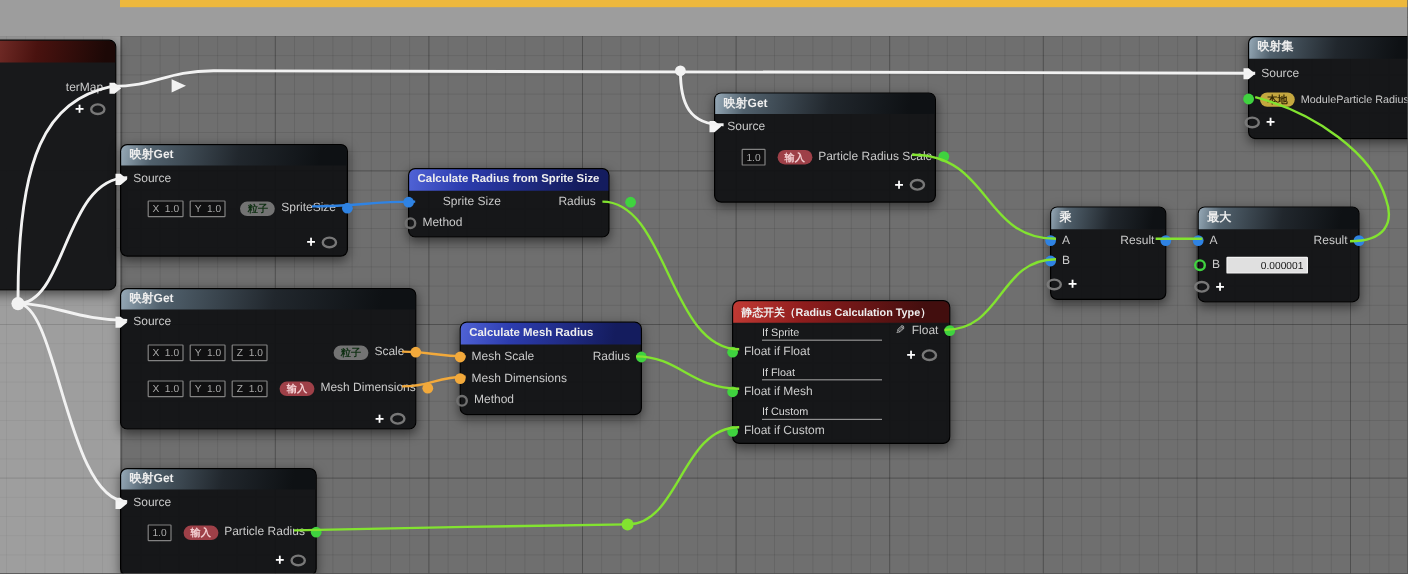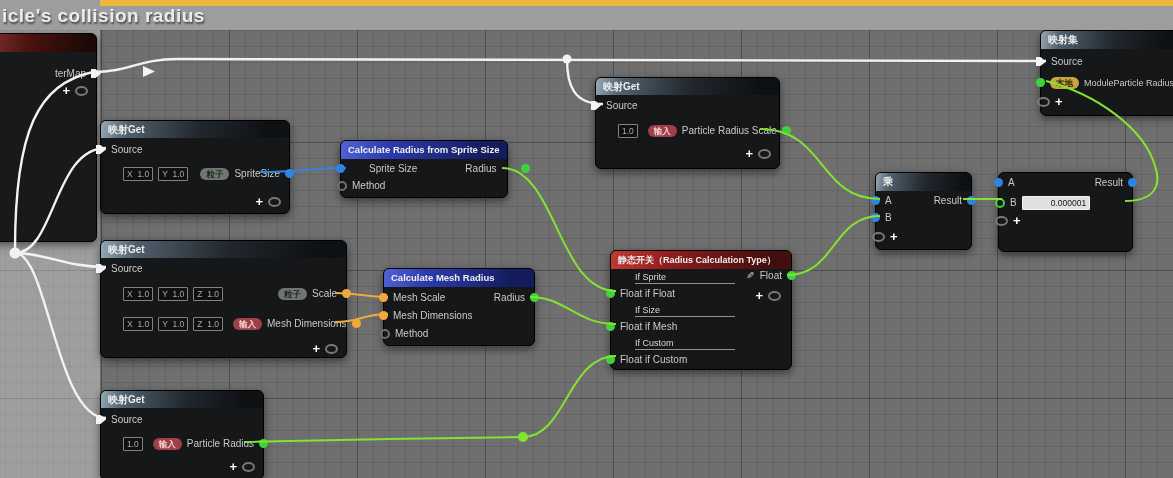--- a/index.html
+++ b/index.html
@@ -60,21 +60,20 @@
   .lbl{white-space:nowrap;}
 </style>
 </head>
 <body>
 
 <div id="canvas">
 
   <div class="comment-body"></div>
   <div class="comment-titlebar"></div>
   <div class="comment-border-top" style="background:#edb83d;"></div>
-  <div class="comment-title">icle's collision radius</div>
 
   <svg id="wires" width="1173" height="478">
     <g stroke="#f2f2f2" stroke-width="2.4" fill="none">
       <path d="M93 72 C130 72 138 59 178 59 L1046 61"></path>
       <path d="M567 59 C567 86 574 104 603 104"></path>
       <path d="M93 72 C38 84 15 130 15 250"></path>
       <path d="M15 253 C55 253 54 148 106 148"></path>
       <path d="M15 253 C45 253 65 267 106 267"></path>
       <path d="M15 253 C48 253 56 418 106 418"></path>
     </g>
@@ -233,21 +232,21 @@
     </div>
   </div>
 
   <div class="node" style="left:610px;top:250px;width:180px;height:118px;">
     <div class="hdr red" style="font-size:9px;">静态开关（Radius Calculation Type）</div>
     <div class="sec">If Sprite</div>
     <div class="row">
       <span class="pin green in"></span>
       <span class="lbl">Float if Float</span>
     </div>
-    <div class="sec">If Size</div>
+    <div class="sec">If Float</div>
     <div class="row">
       <span class="pin green in"></span>
       <span class="lbl">Float if Mesh</span>
     </div>
     <div class="sec">If Custom</div>
     <div class="row">
       <span class="pin green in"></span>
       <span class="lbl">Float if Custom</span>
     </div>
     <div class="row" style="position:absolute;top:16px;right:0;padding:0 8px;">
@@ -274,20 +273,21 @@
       <span class="pin blue in"></span>
       <span class="lbl">B</span>
     </div>
     <div class="row" style="margin-top:2px;">
       <span class="oval" style="margin-left:-12px;"></span>
       <span class="plus">+</span>
     </div>
   </div>
 
   <div class="node" style="left:998px;top:172px;width:133px;height:78px;">
+    <div class="hdr steel">最大</div>
     <div class="row" style="margin-top:1px;">
       <span class="pin blue in"></span>
       <span class="lbl">A</span>
       <span class="spacer"></span>
       <span class="lbl">Result</span>
       <span class="pin blue out"></span>
     </div>
     <div class="row" style="margin-top:3px;">
       <span class="pin hollow-green in" style="margin-left:-12px;"></span>
       <span class="lbl">B</span>

